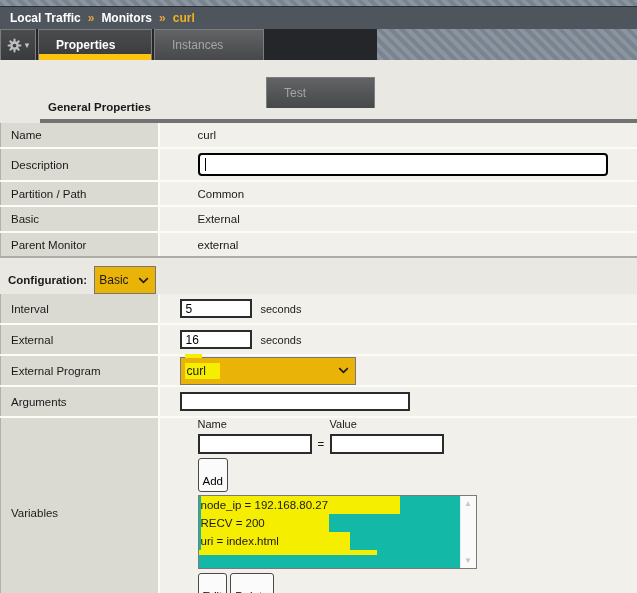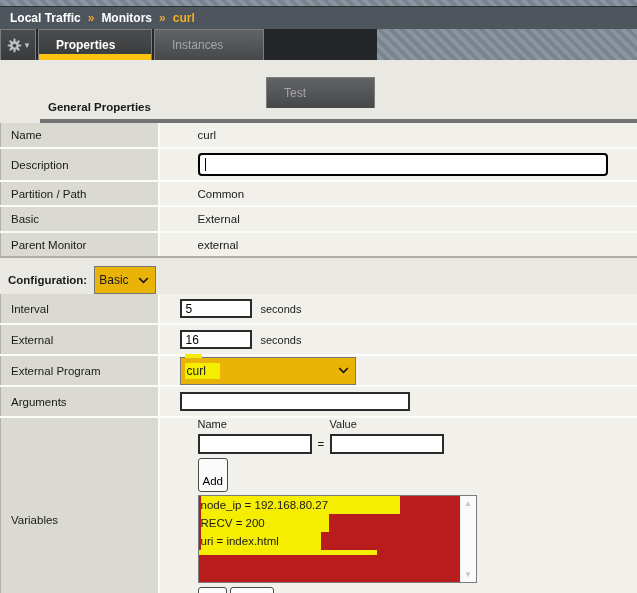--- a/index.html
+++ b/index.html
@@ -147,33 +147,33 @@
     font-family:"Liberation Sans", sans-serif;
     font-size:11.5px;
     background:#fbfbfb;
     border:1.5px solid #4a4a4a;
     border-radius:3px;
     height:18px;
     padding:16px 4px;
     cursor:pointer;
   }
   .listbox {
-    width:279px; height:88px;
+    width:279px; height:74px;
     border:1px solid #7a7a7a;
-    background:#b91c1c;
+    background:#14b8a6;
     margin-top:3px;
     position:relative;
     overflow:hidden;
     font-size:11.5px;
   }
   .option { line-height:18px; padding-left:2px; white-space:nowrap; }
   .option span { display:inline-block; }
   .option:nth-child(1) span { padding-right:72px; }
   .option:nth-child(2) span { padding-right:64px; }
-  .option:nth-child(3) span { padding-right:42px; }
+  .option:nth-child(3) span { padding-right:71px; }
   .hl-tail { width:178px; height:5px; background:#f5ee00; }
   .lb-scrollbar {
     position:absolute; top:0; right:0;
     width:16px; height:100%;
     background:#fafafa;
     border-left:1px solid #ebebeb;
     display:flex; flex-direction:column;
     justify-content:space-between; align-items:center;
     padding:3px 0;
     color:#c6c6c6; font-size:8px;

